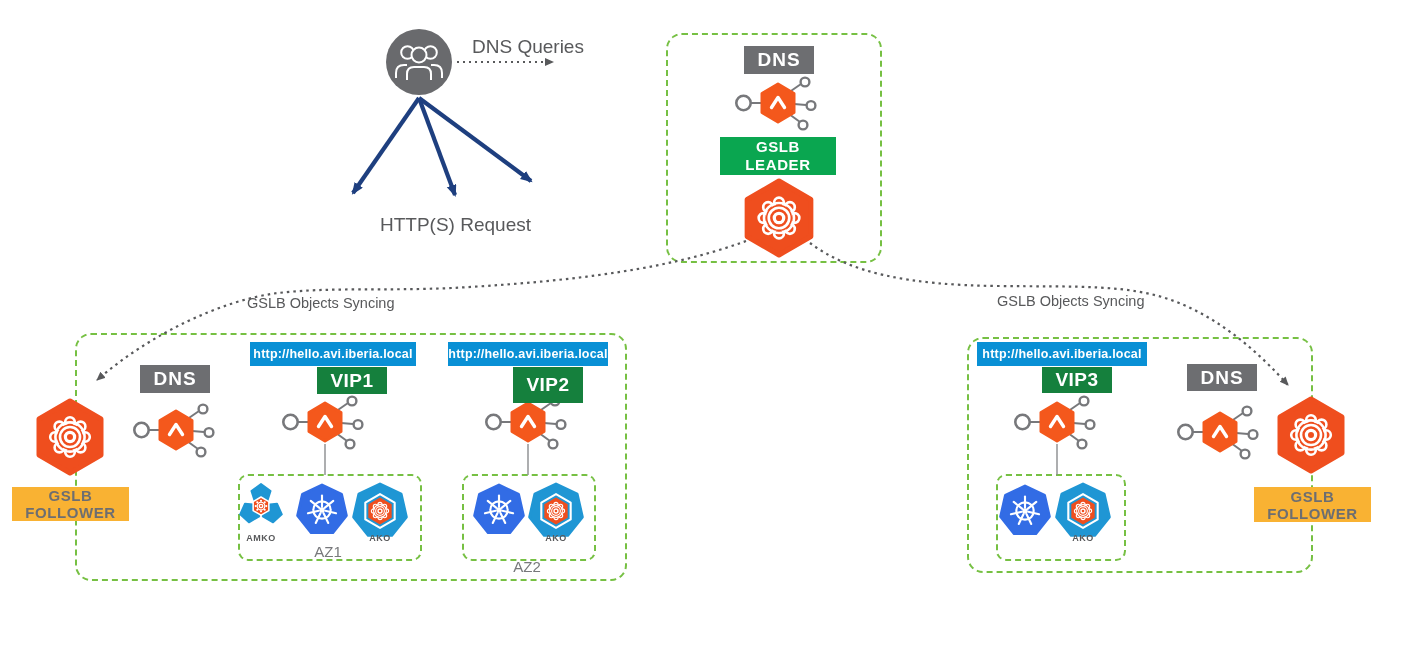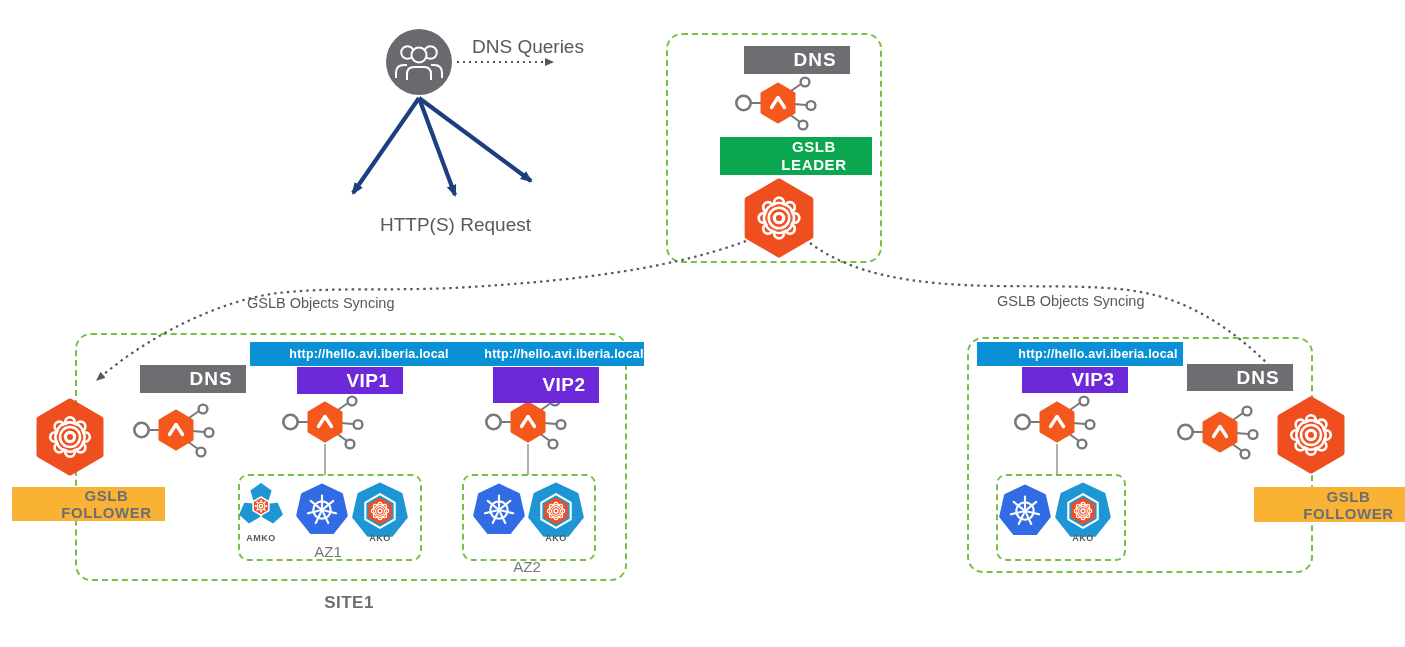--- a/index.html
+++ b/index.html
@@ -3,23 +3,23 @@
 <meta charset="utf-8">
 <style>
   html,body{margin:0;padding:0;background:#ffffff;}
   .canvas{position:relative;width:1405px;height:647px;background:#ffffff;
           font-family:"Liberation Sans",sans-serif;overflow:hidden;}
   .dashed-box{position:absolute;border:2px dashed #76C043;border-radius:16px;z-index:1;}
   .az-box{border-radius:10px;}
   .overlay{position:absolute;left:0;top:0;z-index:2;pointer-events:none;}
   .icon{position:absolute;z-index:3;}
   .tag{position:absolute;z-index:4;display:flex;flex-direction:column;align-items:center;
-       justify-content:center;text-align:left;color:#fff;font-weight:bold;padding-left:36px;}
+       justify-content:center;text-align:left;color:#fff;font-weight:bold;}
   .tag-dns{background:#6D6E71;font-size:19px;letter-spacing:1px;}
-  .tag-vip{background:#6d28d9;font-size:19px;letter-spacing:.5px;}
+  .tag-vip{background:#15803d;font-size:19px;letter-spacing:.5px;margin-left:20px;}
   .tag-url{background:#0990D5;font-size:12.5px;font-weight:bold;letter-spacing:.2px;}
   .tag-leader{background:#0AA650;font-size:15px;line-height:18px;letter-spacing:.6px;}
   .tag-follower{background:#F9B233;color:#6D6E71;font-size:15px;line-height:17px;letter-spacing:.6px;}
   .note{position:absolute;z-index:4;color:#58595B;font-size:19px;white-space:nowrap;}
   .zone-label{position:absolute;z-index:4;color:#77787B;font-size:15px;text-align:center;}
   .site-label{position:absolute;z-index:4;color:#6D6E71;font-size:17px;font-weight:bold;
               letter-spacing:.5px;text-align:center;}
   .klabel{position:absolute;z-index:4;color:#58595B;font-size:9px;font-weight:bold;
           letter-spacing:.5px;text-align:center;}
 </style>
@@ -236,21 +236,20 @@
   <svg class="icon" style="left:473px;top:483px;" width="52" height="54" viewBox="0 0 54 56">
       <use href="#sym-k8s"></use>
     </svg>
   <svg class="icon" style="left:528px;top:482px;" width="56" height="58" viewBox="0 0 58 60">
       <use href="#sym-ako"></use>
     </svg>
   <div class="klabel" style="left:534px;top:533px;width:44px;">AKO</div>
 
   <div class="zone-label" style="left:238px;top:543px;width:180px;">AZ1</div>
   <div class="zone-label" style="left:462px;top:558px;width:130px;">AZ2</div>
-  <div class="site-label" style="left:75px;top:593px;width:548px;">SITE1</div>
 
   <div class="tag tag-url" style="left:977px;top:342px;width:170px;height:24px;">
     <span>http://hello.avi.iberia.local</span>
   </div>
   <div class="tag tag-vip" style="left:1022px;top:367px;width:70px;height:26px;">
     <span>VIP3</span>
   </div>
   <svg class="icon" style="left:1010px;top:392px;" width="90" height="64" viewBox="0 0 90 64">
       <use href="#sym-se"></use>
     </svg>

